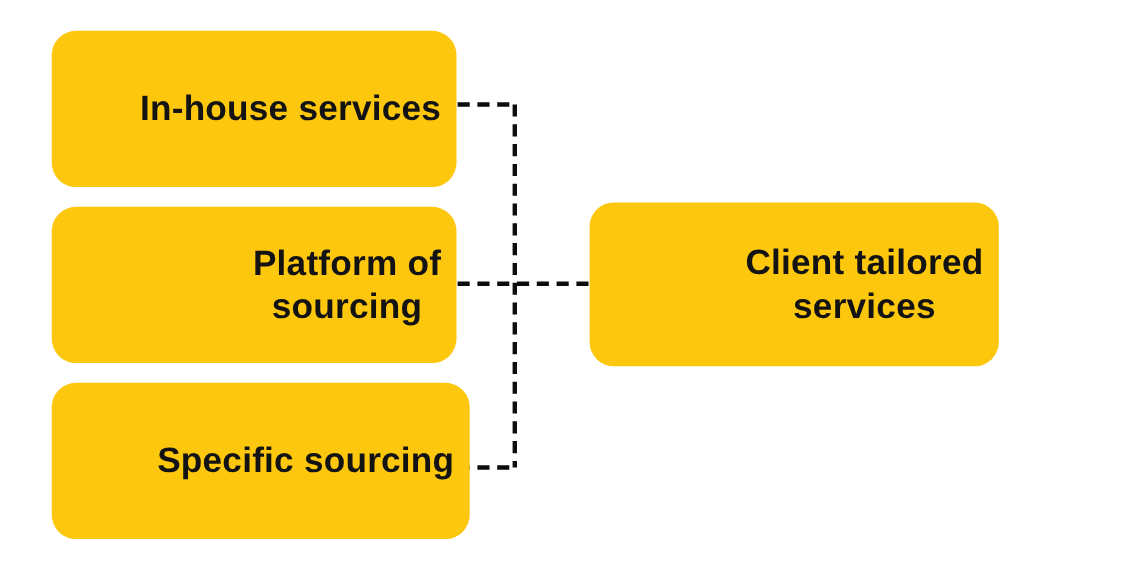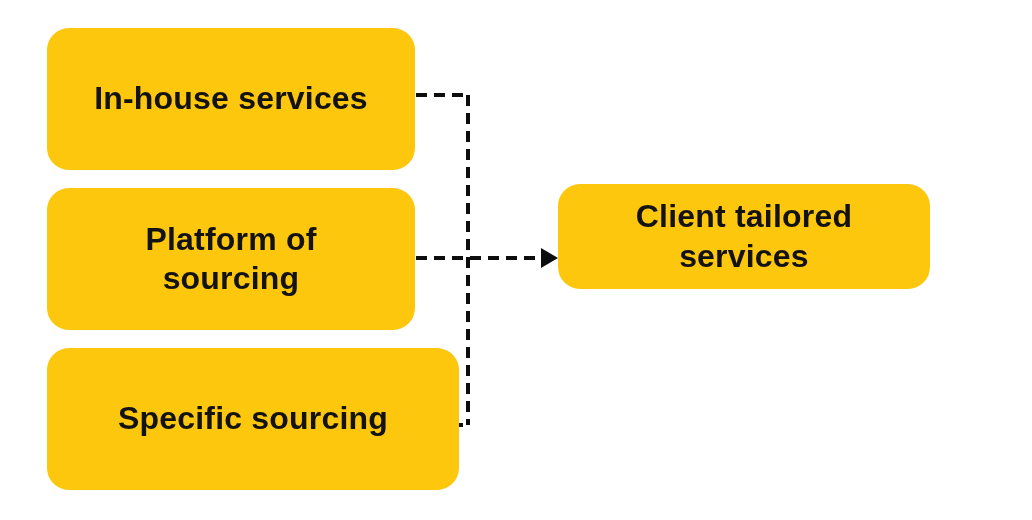--- a/index.html
+++ b/index.html
@@ -20,36 +20,36 @@
     height: 520px;
     background: var(--bg-color);
     overflow: hidden;
   }
   .box {
     position: absolute;
     background: var(--box-color);
     border-radius: 22px;
     display: flex;
     align-items: center;
-    justify-content: center;
+    justify-content: flex-end;
     text-align: center;
     padding: 4px 14px;
   }
   .box-label {
     font-size: 32px;
     font-weight: 700;
     line-height: 1.22;
     color: var(--text-color);
     white-space: pre-line;
     letter-spacing: 0.2px;
   }
   .box-source-1 { left: 47px;  top: 28px;  width: 368px; height: 142px; }
   .box-source-2 { left: 47px;  top: 188px; width: 368px; height: 142px; }
-  .box-source-3 { left: 47px;  top: 348px; width: 412px; height: 142px; }
-  .box-target   { left: 558px; top: 184px; width: 372px; height: 105px; }
+  .box-source-3 { left: 47px;  top: 348px; width: 380px; height: 142px; }
+  .box-target   { left: 536px; top: 184px; width: 372px; height: 149px; }
   .connector-layer {
     position: absolute;
     left: 0; top: 0;
     width: 1032px;
     height: 520px;
     pointer-events: none;
   }
   .connector-layer .dash {
     stroke: var(--connector-color);
     stroke-width: 4;

